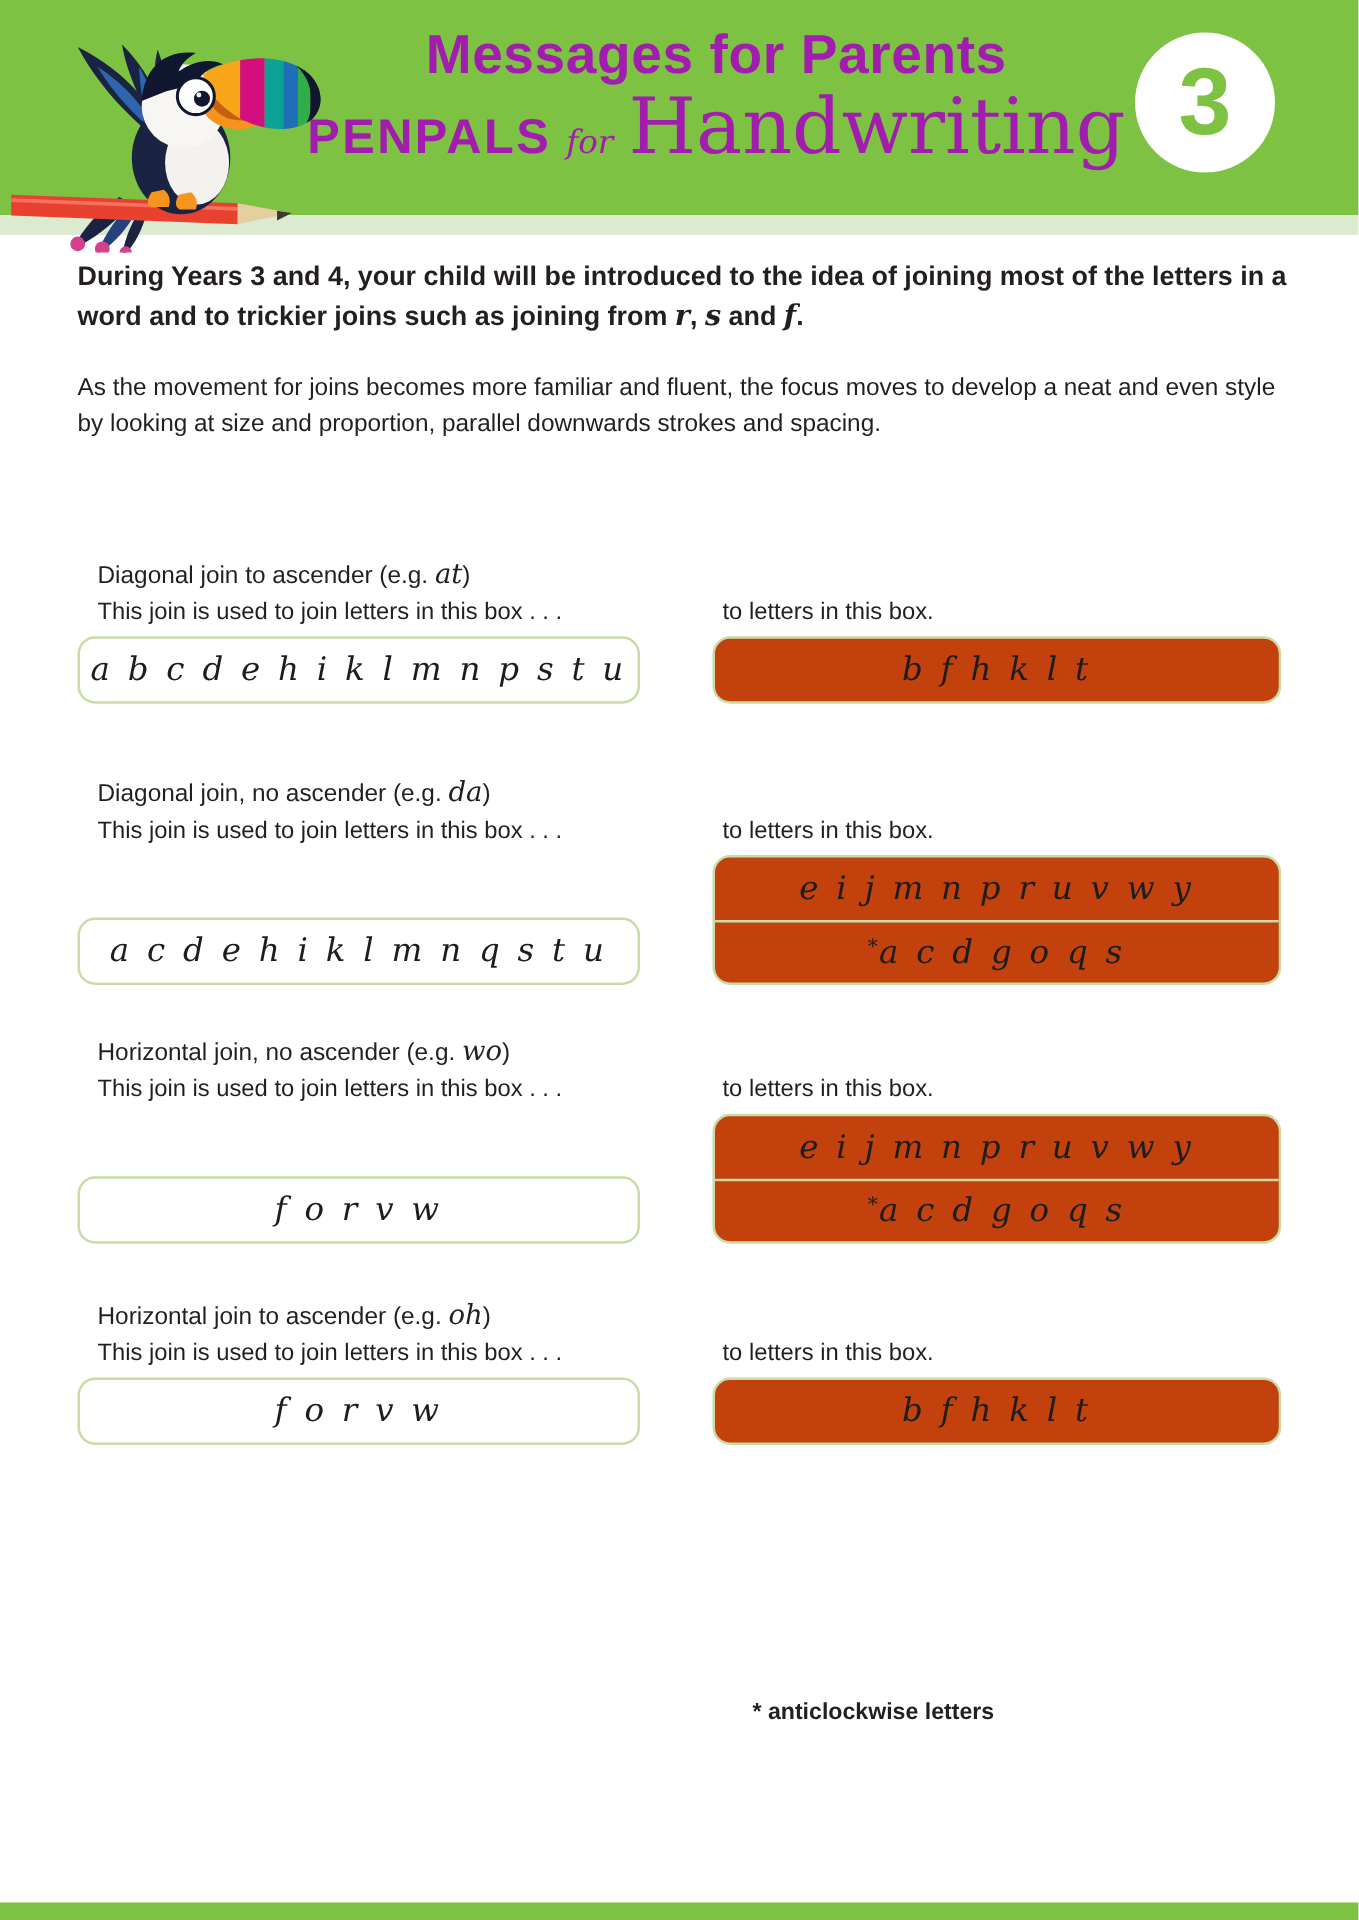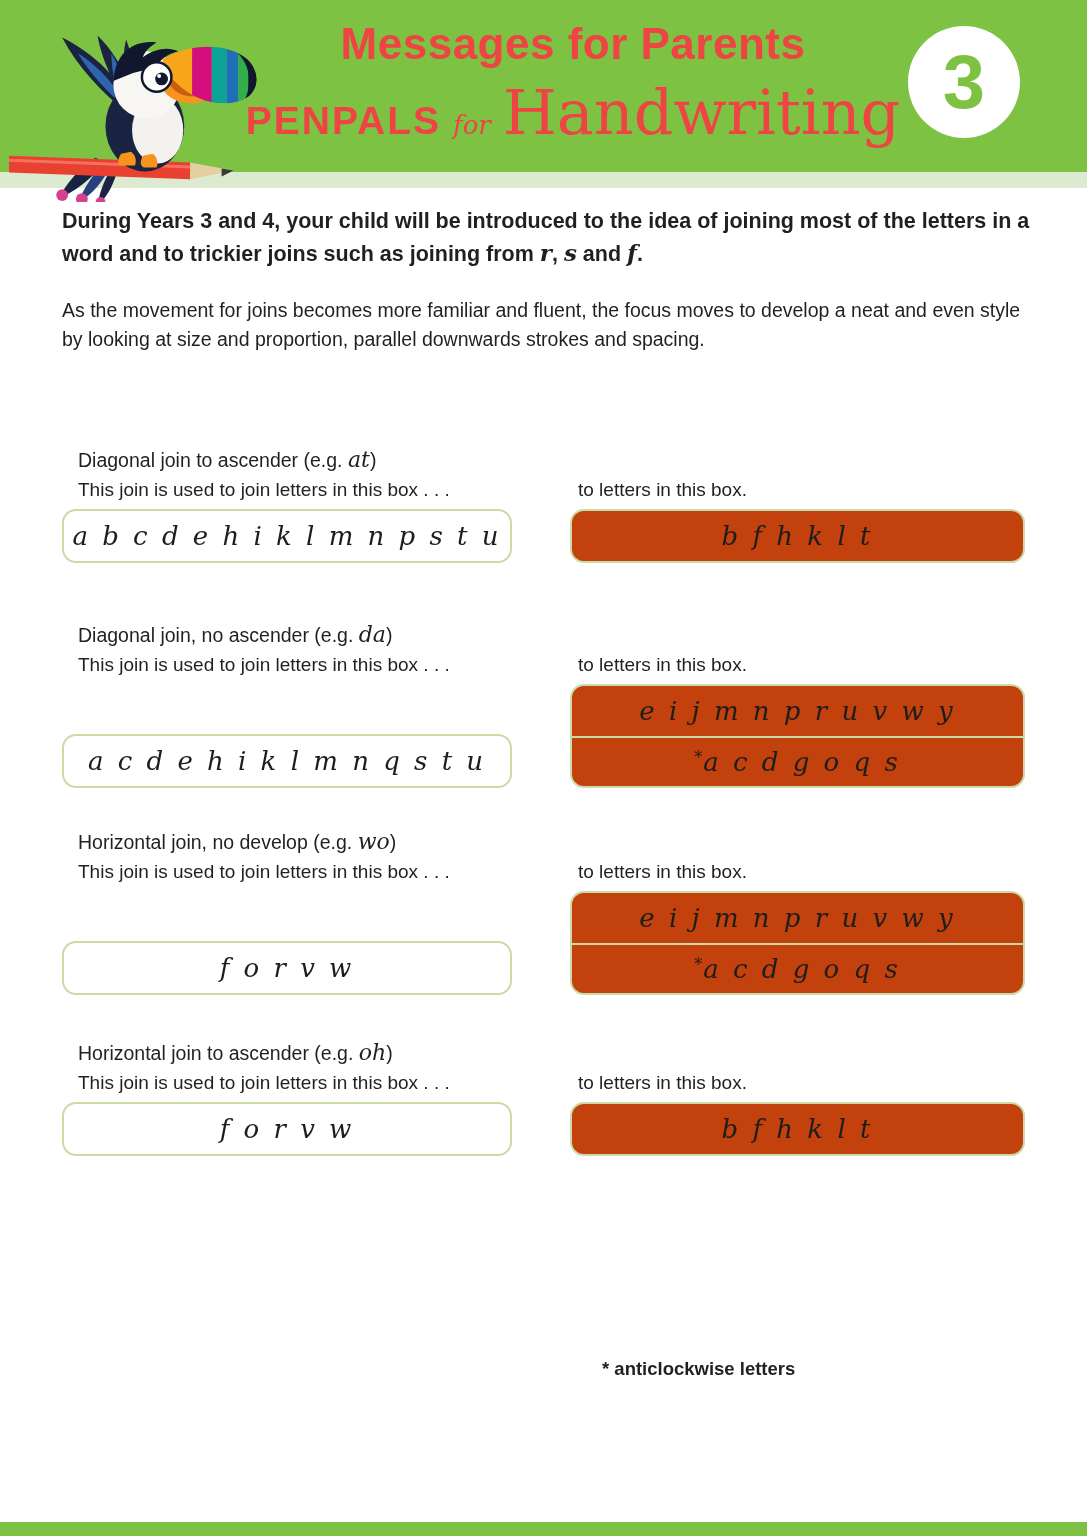--- a/index.html
+++ b/index.html
@@ -15,23 +15,23 @@
   body{font-family:"Liberation Sans",sans-serif;color:var(--ink);}
   .page{position:relative;width:1087px;height:1536px;background:#fff;overflow:hidden;margin:0 auto;}
 
   
   .header{position:absolute;top:0;left:0;width:100%;height:172px;background:var(--green);}
   .header-strip{position:absolute;top:172px;left:0;width:100%;height:16px;background:var(--strip);}
   .footer-bar{position:absolute;bottom:0;left:0;width:100%;height:14px;background:var(--green);}
 
   .toucan{position:absolute;left:6px;top:10px;width:258px;height:192px;z-index:3;}
 
-  .titles{position:absolute;left:283px;top:20px;width:580px;text-align:center;color:#ef4444;z-index:2;}
+  .titles{position:absolute;left:283px;top:20px;width:580px;text-align:center;color:#a21caf;z-index:2;}
   .title-eyebrow{font-size:44px;font-weight:bold;letter-spacing:.5px;line-height:1.1;}
-  .brand-line{margin-top:14px;display:flex;justify-content:center;align-items:baseline;gap:12px;}
+  .brand-line{margin-top:2px;display:flex;justify-content:center;align-items:baseline;gap:12px;}
   .brand-penpals{font-size:39px;font-weight:bold;letter-spacing:2px;}
   .brand-for{font-family:"DejaVu Serif",serif;font-style:italic;font-size:26px;}
   .brand-script{font-family:"DejaVu Serif",serif;font-size:62px;font-weight:normal;line-height:1;}
 
   .badge{position:absolute;left:908px;top:26px;width:112px;height:112px;border-radius:50%;
          background:#fff;display:flex;align-items:center;justify-content:center;z-index:2;}
   .badge-number{color:var(--badge_green);font-size:76px;font-weight:bold;line-height:1;}
 
   
   .intro-bold{position:absolute;left:62px;top:206px;width:968px;font-size:21.5px;font-weight:bold;line-height:1.43;}
@@ -190,21 +190,21 @@
             <span class="letters">e i j m n p r u v w y</span>
           </div>
         <div class="box-row">
             <span class="letters"><sup>*</sup><span>a c d g o q s</span></span>
           </div>
       </div>
     </div>
   </div>
 
   <div class="section sec-3">
-    <div class="sec-title"><span class="t">Horizontal join, no develop</span><span class="eg"><span> (e.g. </span><span class="hand">wo</span><span>)</span></span></div>
+    <div class="sec-title"><span class="t">Horizontal join, no ascender</span><span class="eg"><span> (e.g. </span><span class="hand">wo</span><span>)</span></span></div>
     <div class="sec-captions">
       <div class="cap-left">This join is used to join letters in this box . . .</div>
       <div class="cap-right">to letters in this box.</div>
     </div>
     <div class="sec-boxes">
       <div class="lbox">
         <div class="box-row">
             <span class="letters">f o r v w</span>
           </div>
       </div>

